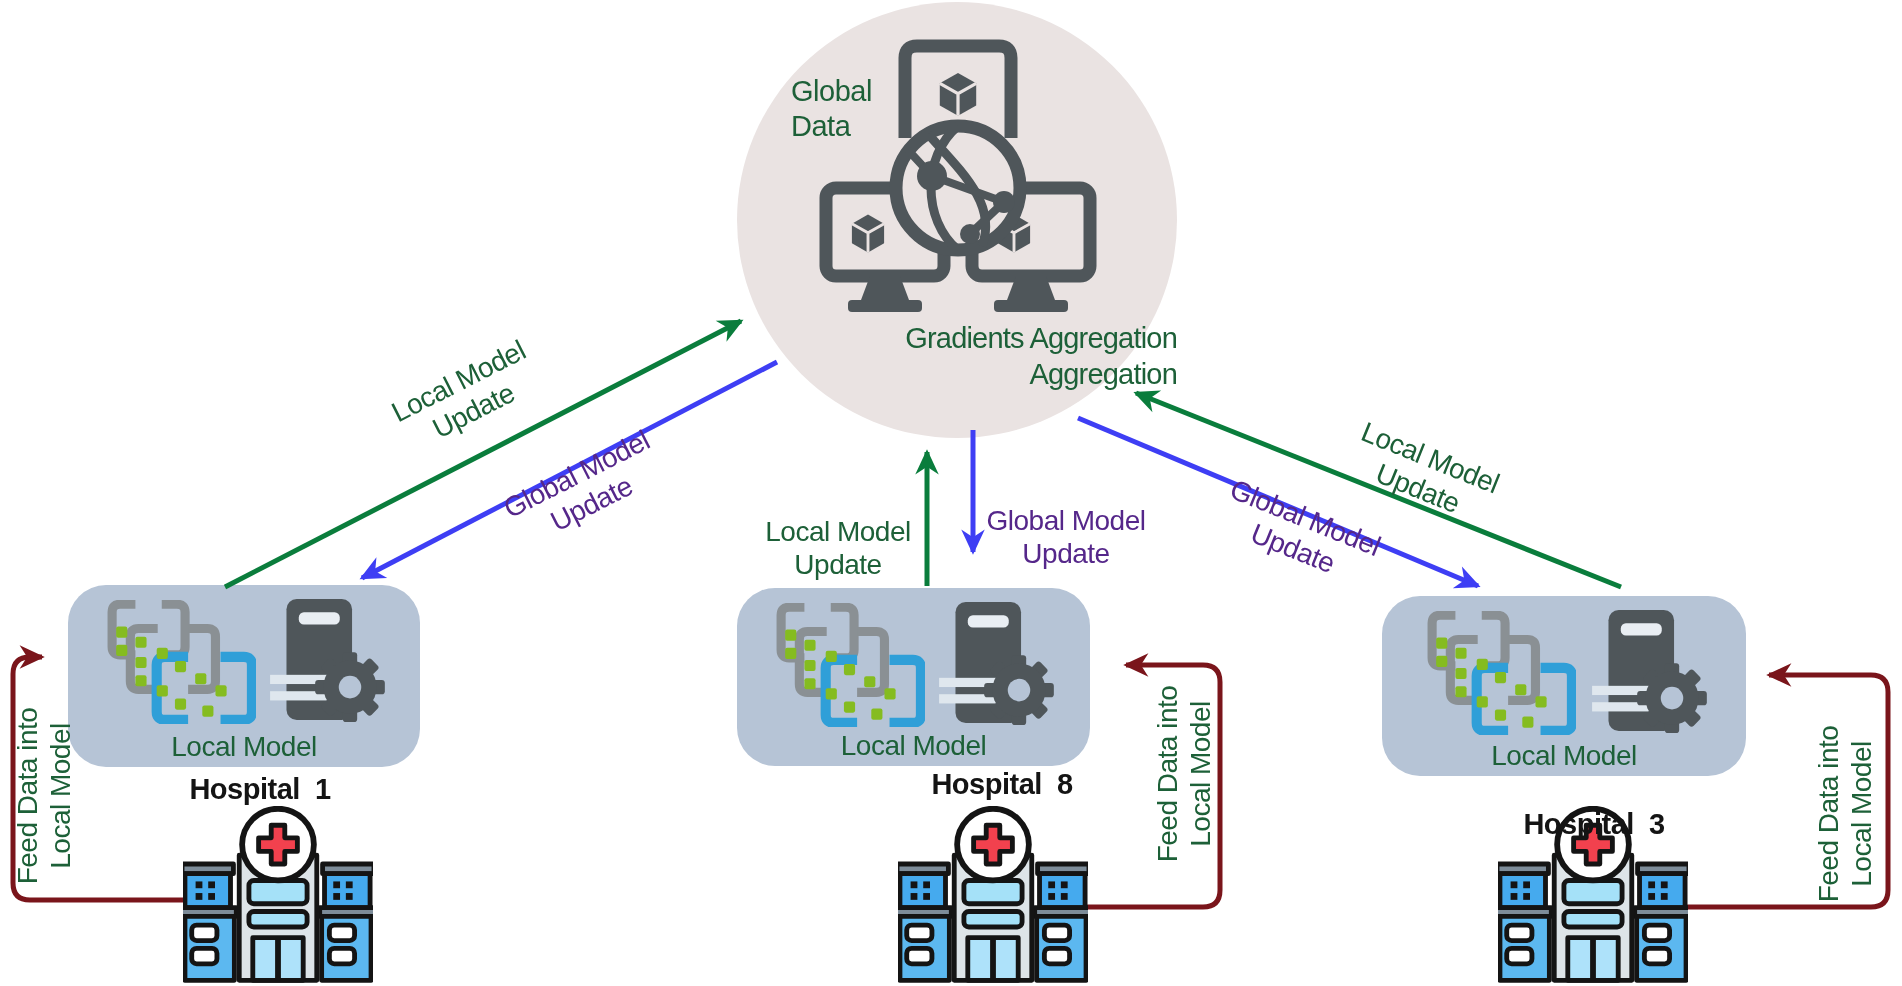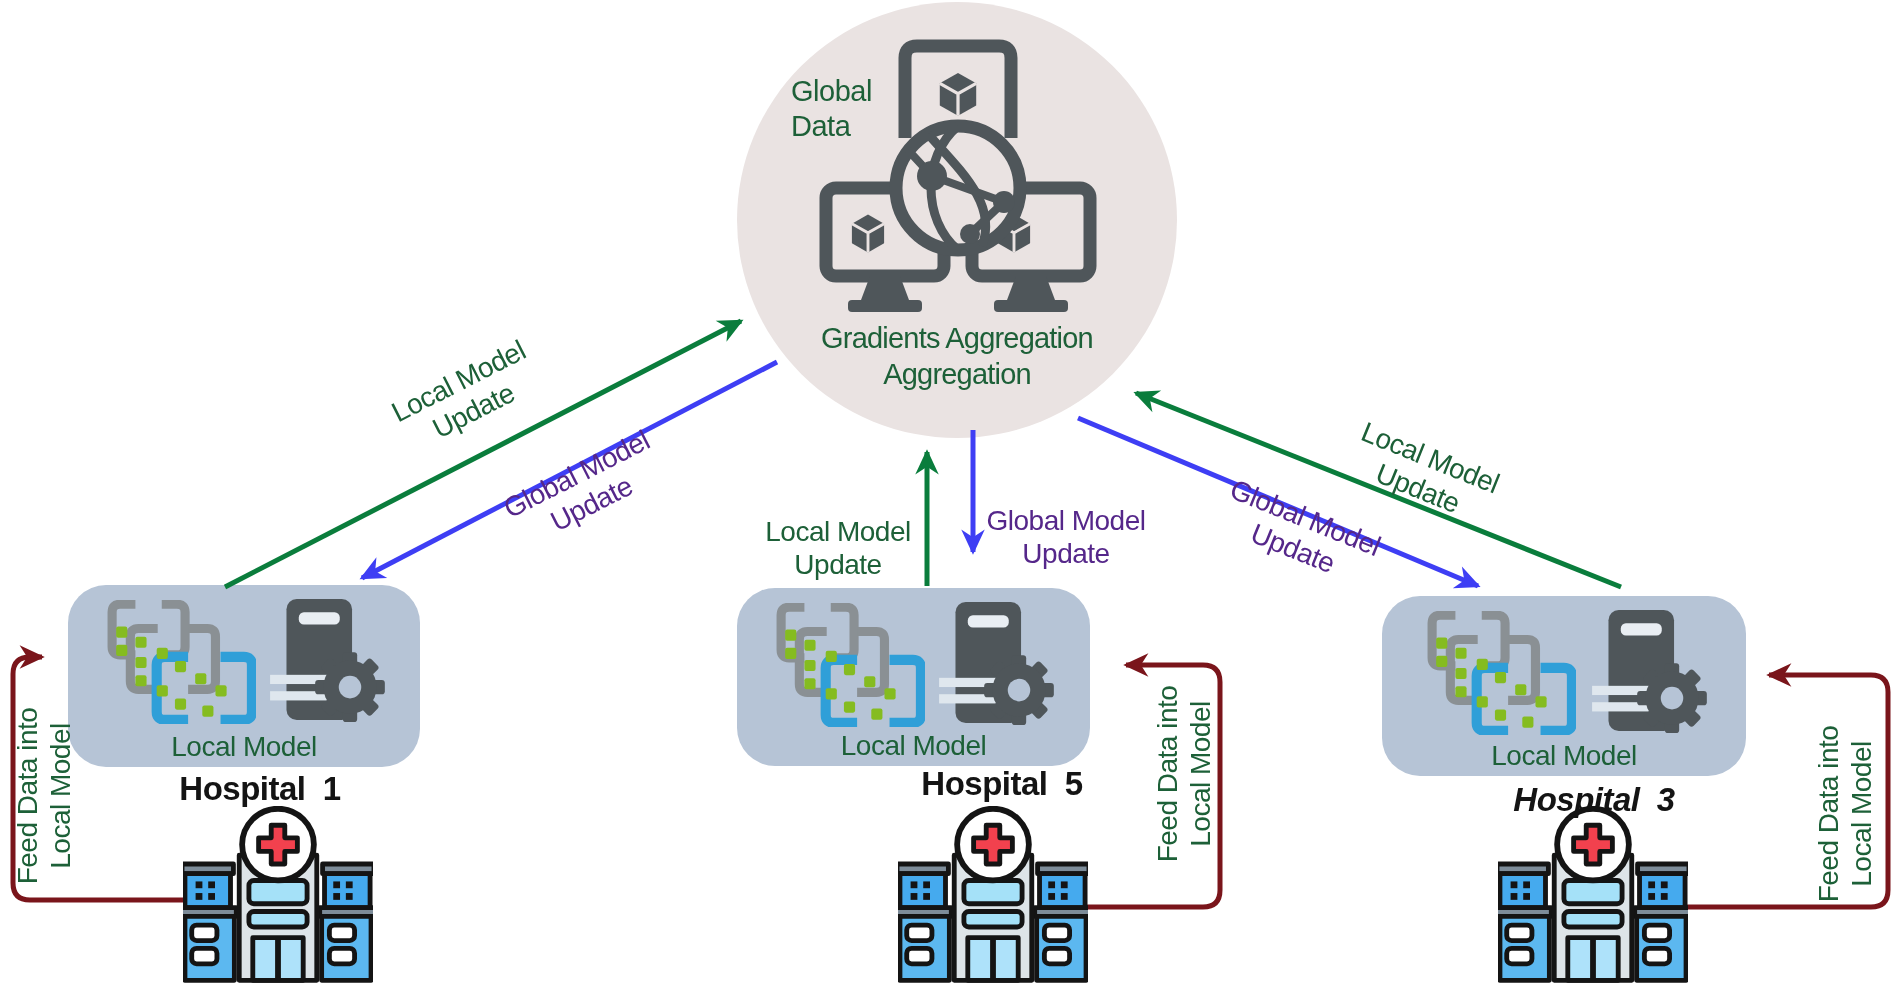--- a/index.html
+++ b/index.html
@@ -3,32 +3,32 @@
 <meta charset="utf-8">
 <style>
   html,body{margin:0;padding:0;background:#ffffff;}
   #canvas{position:relative;width:1902px;height:986px;background:#ffffff;overflow:hidden;
           font-family:"Liberation Sans",sans-serif;}
   
   .circle{position:absolute;left:737px;top:2px;width:440px;height:436px;border-radius:50%;
           background:#eae3e2;z-index:1;}
   .gm-label{position:absolute;left:54px;top:72px;font-size:29px;line-height:35px;
             color:#1d6038;letter-spacing:-0.5px;}
-  .agg-label{position:absolute;left:0;top:318px;width:100%;text-align:center;font-size:29px;
+  .agg-label{position:absolute;left:0;top:318px;width:100%;text-align:right;font-size:29px;
              line-height:36px;color:#1d6038;letter-spacing:-0.8px;}
   .agg-icon{position:absolute;left:73px;top:36px;}
   
   .model-box{position:absolute;background:#b6c4d6;border-radius:38px;z-index:2;}
   .box-caption{position:absolute;bottom:4px;left:0;width:100%;text-align:center;
                font-size:28px;color:#1d6038;letter-spacing:-0.5px;}
   .data-icon{position:absolute;left:36px;top:15px;}
   .server-icon{position:absolute;left:202px;top:14px;}
   
   .hospital{position:absolute;z-index:4;}
-  .hosp-lbl{position:absolute;transform:translate(-50%,-50%);font-size:33px;font-weight:bold;
+  .hosp-lbl{position:absolute;transform:translate(-50%,-50%);font-size:29px;font-weight:bold;
             color:#141414;white-space:pre;letter-spacing:-0.5px;z-index:5;}
   
   .lbl{position:absolute;transform:translate(-50%,-50%);text-align:center;font-size:28px;
        line-height:33px;letter-spacing:-0.5px;white-space:nowrap;z-index:5;}
   .green{color:#1d6038;}
   .purple{color:#55278a;}
   .rot-l{transform:translate(-50%,-50%) rotate(-27deg);}
   .rot-r{transform:translate(-50%,-50%) rotate(22deg);}
   .rot-v{transform:translate(-50%,-50%) rotate(-90deg);}
   
@@ -221,22 +221,22 @@
     <svg class="data-icon" style="left:42px;" width="152" height="124">
         <use href="#dataset-icon" width="152" height="124"></use>
       </svg>
     <svg class="server-icon" style="left:210px;" width="118" height="125">
         <use href="#server-icon" width="118" height="125"></use>
       </svg>
     <div class="box-caption">Local Model</div>
   </div>
 
   <div class="hosp-lbl" style="left:260px;top:789px;">Hospital  1</div>
-  <div class="hosp-lbl" style="left:1002px;top:784px;">Hospital  5</div>
-  <div class="hosp-lbl" style="left:1594px;top:800px;font-style:italic;">Hospital  3</div>
+  <div class="hosp-lbl" style="left:1002px;top:784px;">Hospital  8</div>
+  <div class="hosp-lbl" style="left:1594px;top:824px;">Hospital  3</div>
 
   <svg class="hospital" style="left:183px;top:806px;" width="190" height="178">
       <use href="#hospital-icon" width="190" height="178"></use>
     </svg>
   <svg class="hospital" style="left:898px;top:806px;" width="190" height="178">
       <use href="#hospital-icon" width="190" height="178"></use>
     </svg>
   <svg class="hospital" style="left:1498px;top:806px;" width="190" height="178">
       <use href="#hospital-icon" width="190" height="178"></use>
     </svg>

